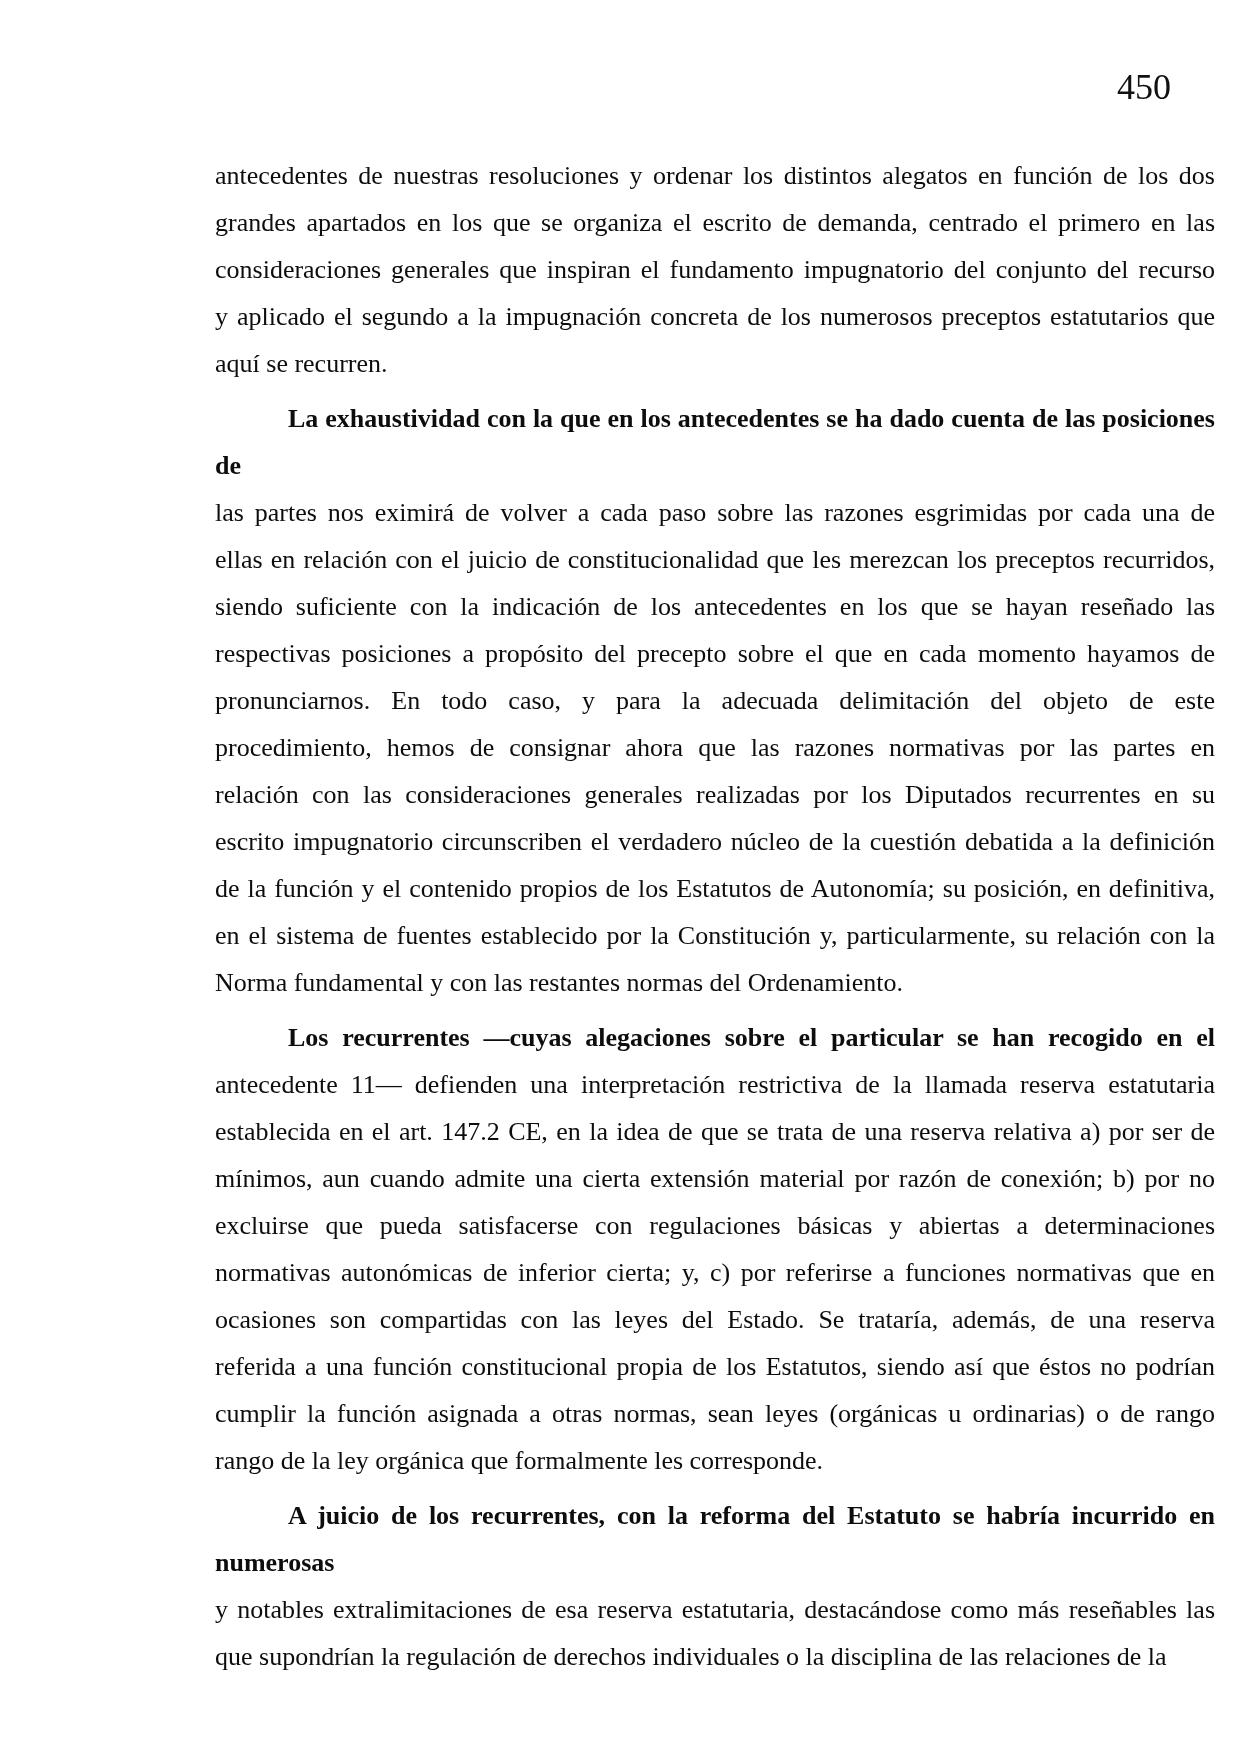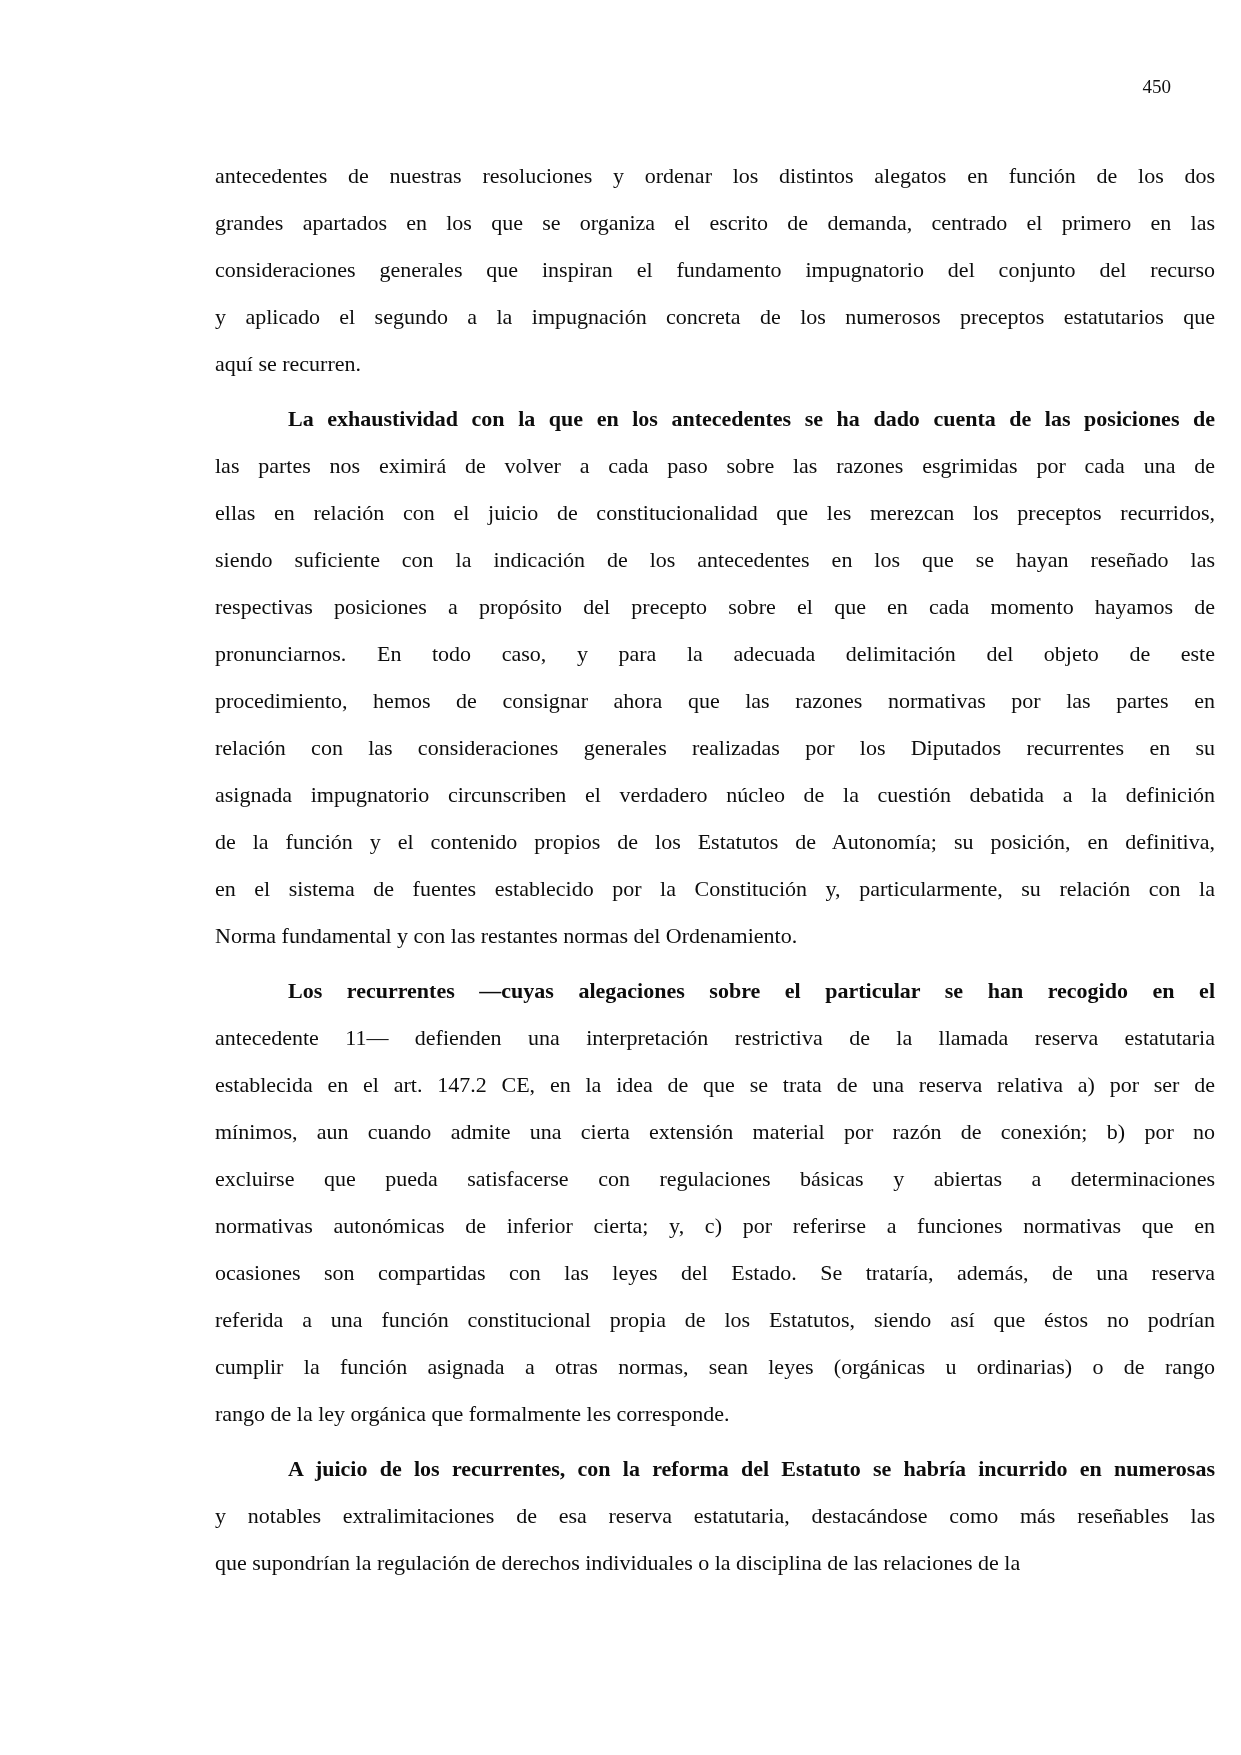--- a/index.html
+++ b/index.html
@@ -20,31 +20,31 @@
   .page {
     position: absolute;
     inset: 0;
     background: #ffffff;
   }
 
   .page-number {
     position: absolute;
     top: 72px;
     right: 70px;
-    font-size: 19px;
+    font-size: 36px;
     line-height: 30px;
     color: #111111;
   }
 
   .text-block {
     position: absolute;
     left: 215px;
     top: 152px;
     width: 1000px;
-    font-size: 22px;
+    font-size: 26px;
     line-height: 47px;
     color: #0d0d0d;
   }
 
   .para {
     margin: 0 0 8px 0;
   }
 
   .line {
     text-align: justify;
@@ -78,21 +78,21 @@
       </div>
       <div class="para indent">
         <div class="line first-line">La exhaustividad con la que en los antecedentes se ha dado cuenta de las posiciones de</div>
         <div class="line">las partes nos eximirá de volver a cada paso sobre las razones esgrimidas por cada una de</div>
         <div class="line">ellas en relación con el juicio de constitucionalidad que les merezcan los preceptos recurridos,</div>
         <div class="line">siendo suficiente con la indicación de los antecedentes en los que se hayan reseñado las</div>
         <div class="line">respectivas posiciones a propósito del precepto sobre el que en cada momento hayamos de</div>
         <div class="line">pronunciarnos. En todo caso, y para la adecuada delimitación del objeto de este</div>
         <div class="line">procedimiento, hemos de consignar ahora que las razones normativas por las partes en</div>
         <div class="line">relación con las consideraciones generales realizadas por los Diputados recurrentes en su</div>
-        <div class="line">asignada impugnatorio circunscriben el verdadero núcleo de la cuestión debatida a la definición</div>
+        <div class="line">escrito impugnatorio circunscriben el verdadero núcleo de la cuestión debatida a la definición</div>
         <div class="line">de la función y el contenido propios de los Estatutos de Autonomía; su posición, en definitiva,</div>
         <div class="line">en el sistema de fuentes establecido por la Constitución y, particularmente, su relación con la</div>
         <div class="line last-line">Norma fundamental y con las restantes normas del Ordenamiento.</div>
       </div>
       <div class="para indent">
         <div class="line first-line">Los recurrentes —cuyas alegaciones sobre el particular se han recogido en el</div>
         <div class="line">antecedente 11— defienden una interpretación restrictiva de la llamada reserva estatutaria</div>
         <div class="line">establecida en el art. 147.2 CE, en la idea de que se trata de una reserva relativa a) por ser de</div>
         <div class="line">mínimos, aun cuando admite una cierta extensión material por razón de conexión; b) por no</div>
         <div class="line">excluirse que pueda satisfacerse con regulaciones básicas y abiertas a determinaciones</div>

